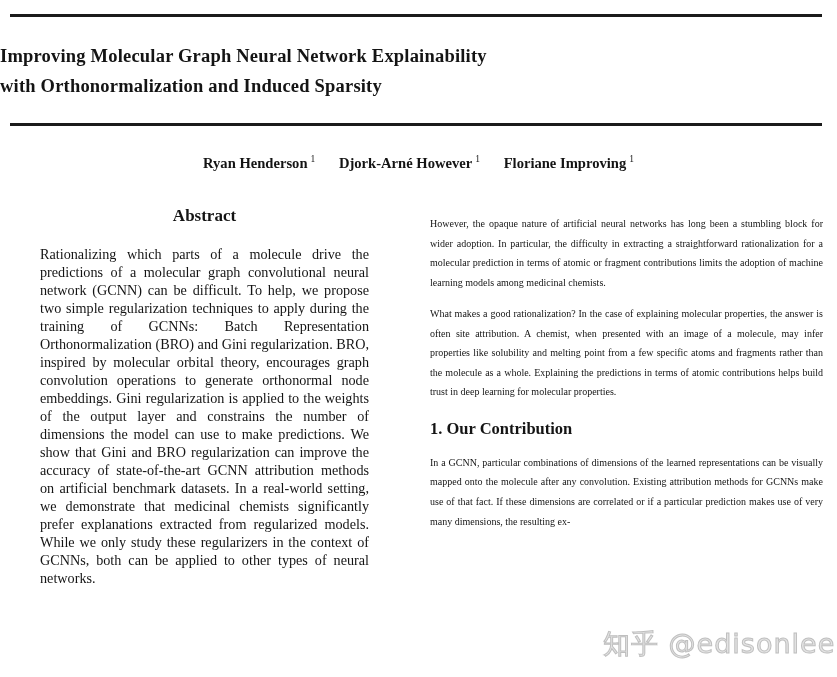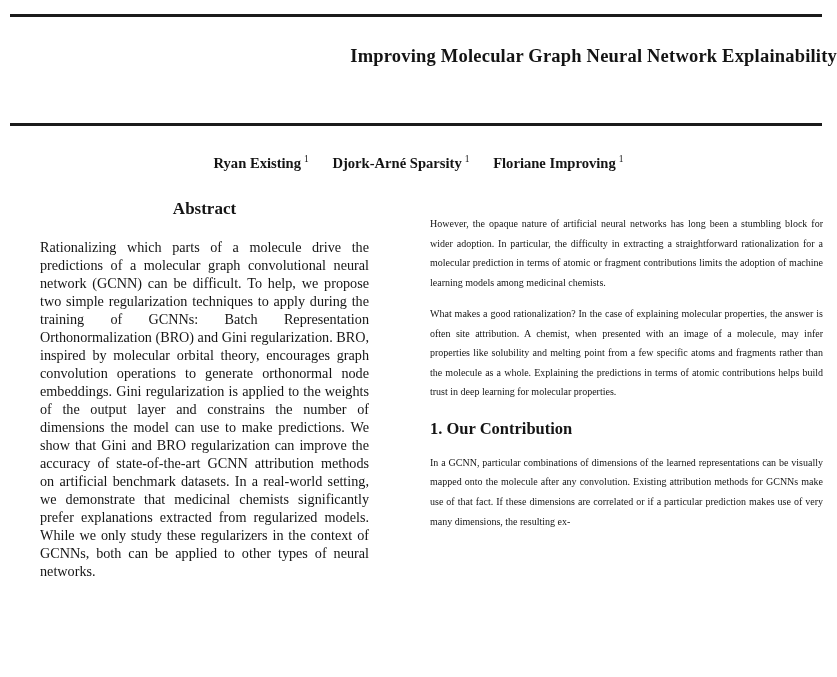--- a/index.html
+++ b/index.html
@@ -19,40 +19,40 @@
     left: 10px; width: 812px; height: 3px;
     background: #1b1b1b;
   }
   .rule-top { top: 14px; }
   .rule-mid { top: 123px; }
 
   .title {
     position: absolute;
     top: 41px; left: 0; width: 837px;
     margin: 0;
-    text-align: right;
+    text-align: left;
     font-size: 18.5px;
     font-weight: bold;
     line-height: 30px;
     letter-spacing: 0.2px;
   }
   .title-line { display: block; }
 
   .authors {
     position: absolute;
     top: 154px; left: 0; width: 837px;
     text-align: center;
     font-weight: bold;
     font-size: 14.6px;
   }
   .author { margin: 0 10px; white-space: nowrap; }
   .author sup { font-size: 9.5px; font-weight: normal; margin-left: 3px; }
 
   .col { position: absolute; }
-  .col-left { left: 40px;  top: 199px; width: 329px; }
+  .col-left { left: 40px;  top: 206px; width: 329px; }
   .col-right { left: 430px; top: 214px; width: 393px; }
 
   .abstract-heading {
     margin: 0 0 19px 0;
     text-align: center;
     font-size: 17px;
     font-weight: bold;
   }
   .abstract-text {
     margin: 0;
@@ -88,36 +88,38 @@
 </style>
 </head>
 <body>
 
 <div class="page">
 
   <div class="rule rule-top"></div>
 
   <h1 class="title">
     <span class="title-line">Improving Molecular Graph Neural Network Explainability</span>
+    <span class="title-line">with Orthonormalization and Induced Sparsity</span>
   </h1>
 
   <div class="rule rule-mid"></div>
 
   <div class="authors">
-    <span class="author"><span>Ryan Existing</span><sup>1</sup></span>
-    <span class="author"><span>Djork-Arné Sparsity</span><sup>1</sup></span>
+    <span class="author"><span>Ryan Henderson</span><sup>1</sup></span>
+    <span class="author"><span>Djork-Arné However</span><sup>1</sup></span>
     <span class="author"><span>Floriane Improving</span><sup>1</sup></span>
   </div>
 
   <div class="col col-left">
     <h2 class="abstract-heading">Abstract</h2>
     <p class="abstract-text">Rationalizing which parts of a molecule drive the predictions of a molecular graph convolutional neural network (GCNN) can be difficult. To help, we propose two simple regularization techniques to apply during the training of GCNNs: Batch Representation Orthonormalization (BRO) and Gini regularization. BRO, inspired by molecular orbital theory, encourages graph convolution operations to generate orthonormal node embeddings. Gini regularization is applied to the weights of the output layer and constrains the number of dimensions the model can use to make predictions. We show that Gini and BRO regularization can improve the accuracy of state-of-the-art GCNN attribution methods on artificial benchmark datasets. In a real-world setting, we demonstrate that medicinal chemists significantly prefer explanations extracted from regularized models. While we only study these regularizers in the context of GCNNs, both can be applied to other types of neural networks.</p>
   </div>
 
   <div class="col col-right">
     <p>However, the opaque nature of artificial neural networks has long been a stumbling block for wider adoption. In particular, the difficulty in extracting a straightforward rationalization for a molecular prediction in terms of atomic or fragment contributions limits the adoption of machine learning models among medicinal chemists.</p>
     <p>What makes a good rationalization? In the case of explaining molecular properties, the answer is often site attribution. A chemist, when presented with an image of a molecule, may infer properties like solubility and melting point from a few specific atoms and fragments rather than the molecule as a whole. Explaining the predictions in terms of atomic contributions helps build trust in deep learning for molecular properties.</p>
     <h2 class="section-heading">1. Our Contribution</h2>
     <p>In a GCNN, particular combinations of dimensions of the learned representations can be visually mapped onto the molecule after any convolution. Existing attribution methods for GCNNs make use of that fact. If these dimensions are correlated or if a particular prediction makes use of very many dimensions, the resulting ex-</p>
   </div>
 
+  <div class="watermark">知乎 @edisonlee</div>
 
 </div>
 
 </body></html>

